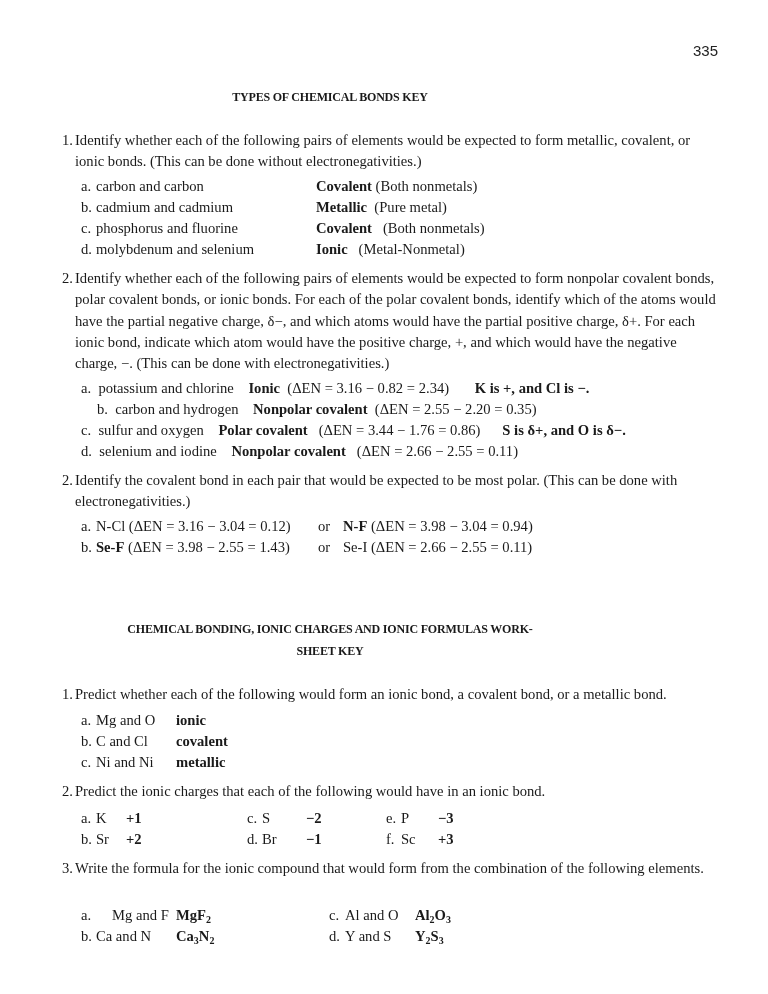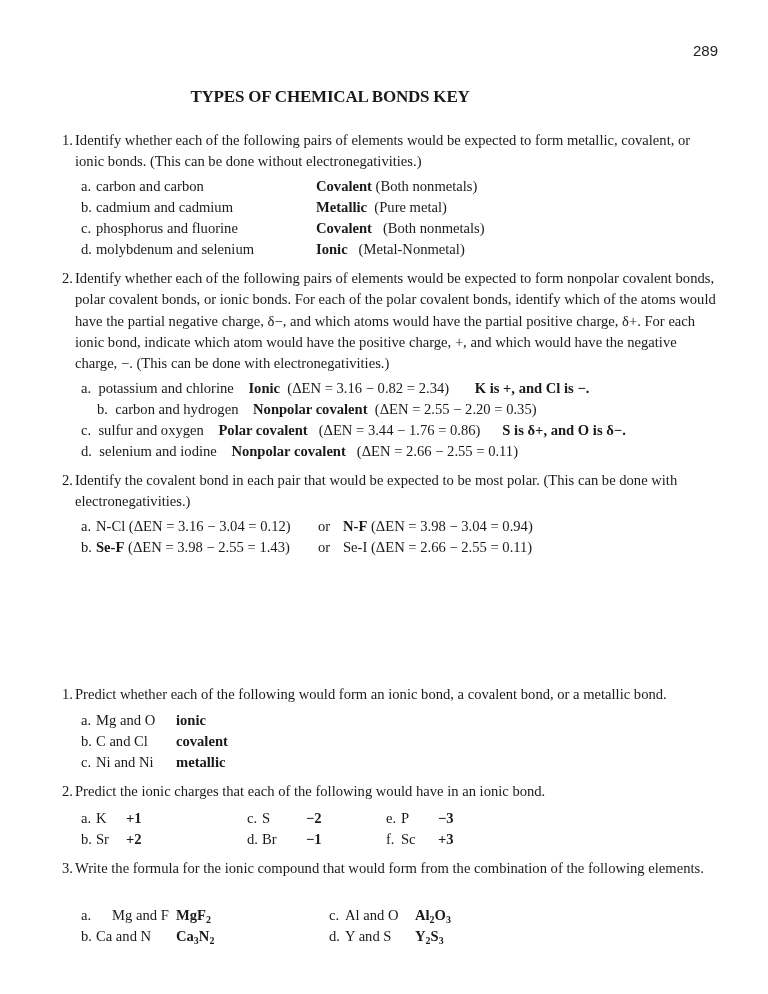--- a/index.html
+++ b/index.html
@@ -8,35 +8,35 @@
     font-family: "Liberation Serif", "DejaVu Serif", serif;
     color: #1a1a1a; font-size: 14.6px;
   }
   .page-number {
     position: absolute; top: 42px; right: 50px;
     font-family: "Liberation Sans", "DejaVu Sans", sans-serif;
     font-size: 15px; color: #222;
   }
   .title {
     position: absolute; left: 0; width: 660px; text-align: center;
-    font-weight: bold; font-size: 17px; letter-spacing: -0.2px; line-height: 22px;
+    font-weight: bold; font-size: 12px; letter-spacing: -0.2px; line-height: 22px;
   }
   .q {
     position: absolute; left: 62px; width: 660px; line-height: 21.3px;
   }
   .q .num { position: absolute; left: 0; top: 0; }
   .q .body { padding-left: 13px; }
   b { font-weight: bold; }
   .abs { position: absolute; white-space: nowrap; line-height: 21.3px; }
   sub { font-size: 10px; vertical-align: -3px; line-height: 0; }
 </style>
 </head>
 <body>
 
-<div class="page-number">289</div>
+<div class="page-number">335</div>
 
 <div class="title" style="top:86px;">TYPES OF CHEMICAL BONDS KEY</div>
 
 <div class="q" style="top:130px;">
   <span class="num">1.</span>
   <div class="body" style="padding-left:13px;">Identify whether each of the following pairs of elements would be expected to form metallic, covalent, or ionic bonds. (This can be done without electronegativities.)</div>
 </div>
 
 <div>
   <div class="abs" style="top:176px;left:81px;">a.</div>
@@ -101,20 +101,22 @@
   <div class="abs" style="top:516px;left:318px;">or</div>
   <div class="abs" style="top:516px;left:343px;"><b>N-F</b> <span>(ΔEN = 3.98 − 3.04 = 0.94)</span></div>
 
   <div class="abs" style="top:537px;left:81px;">b.</div>
   <div class="abs" style="top:537px;left:96px;"><b>Se-F</b> <span>(ΔEN = 3.98 − 2.55 = 1.43)</span></div>
   <div class="abs" style="top:537px;left:318px;">or</div>
   <div class="abs" style="top:537px;left:343px;text-align:right;"><span>Se-I</span> <span>(ΔEN = 2.66 − 2.55 = 0.11)</span></div>
 </div>
 
 <div class="title" style="top:618px;">
+  <div>CHEMICAL BONDING, IONIC CHARGES AND IONIC FORMULAS WORK-</div>
+  <div>SHEET KEY</div>
 </div>
 
 <div class="q" style="top:684px;">
   <span class="num">1.</span>
   <div class="body">Predict whether each of the following would form an ionic bond, a covalent bond, or a metallic bond.</div>
 </div>
 
 <div>
   <div class="abs" style="top:710px;left:81px;">a.</div>
   <div class="abs" style="top:710px;left:96px;">Mg and O</div>

